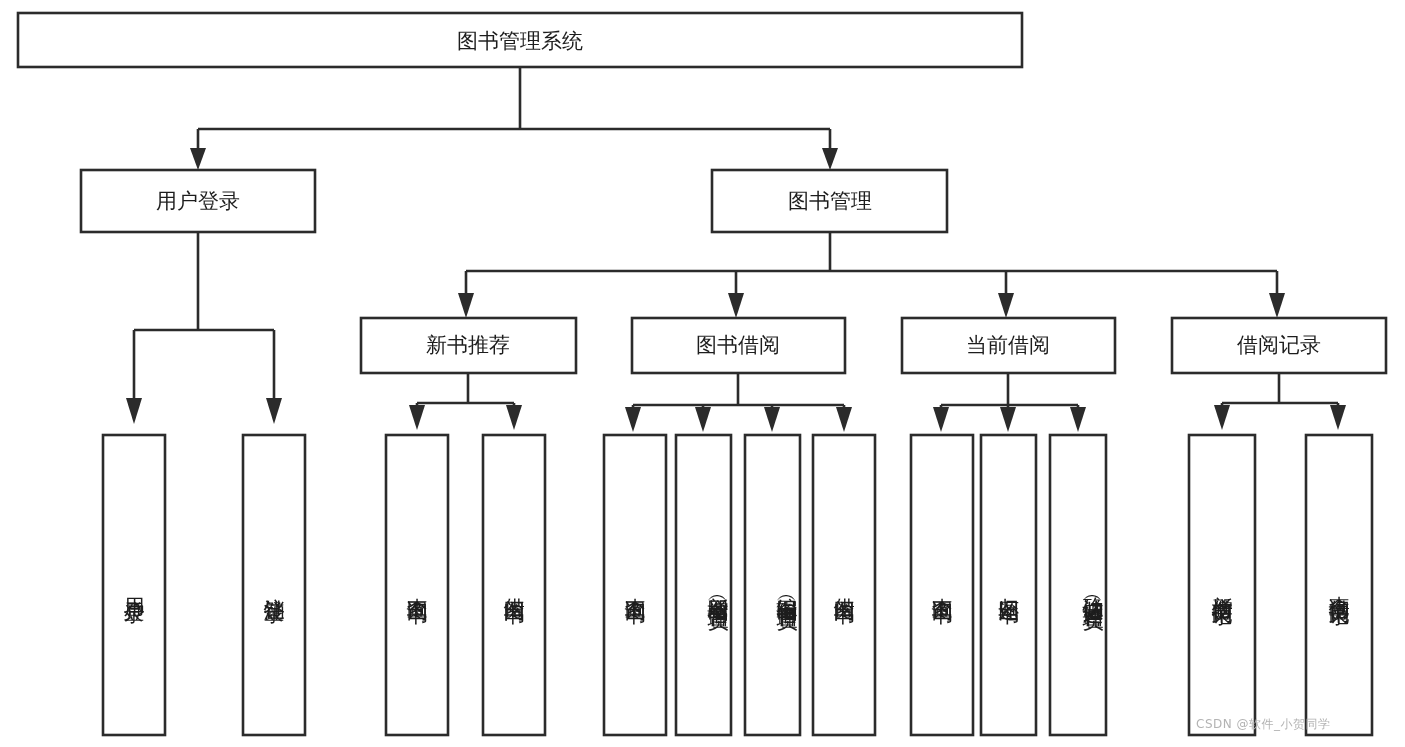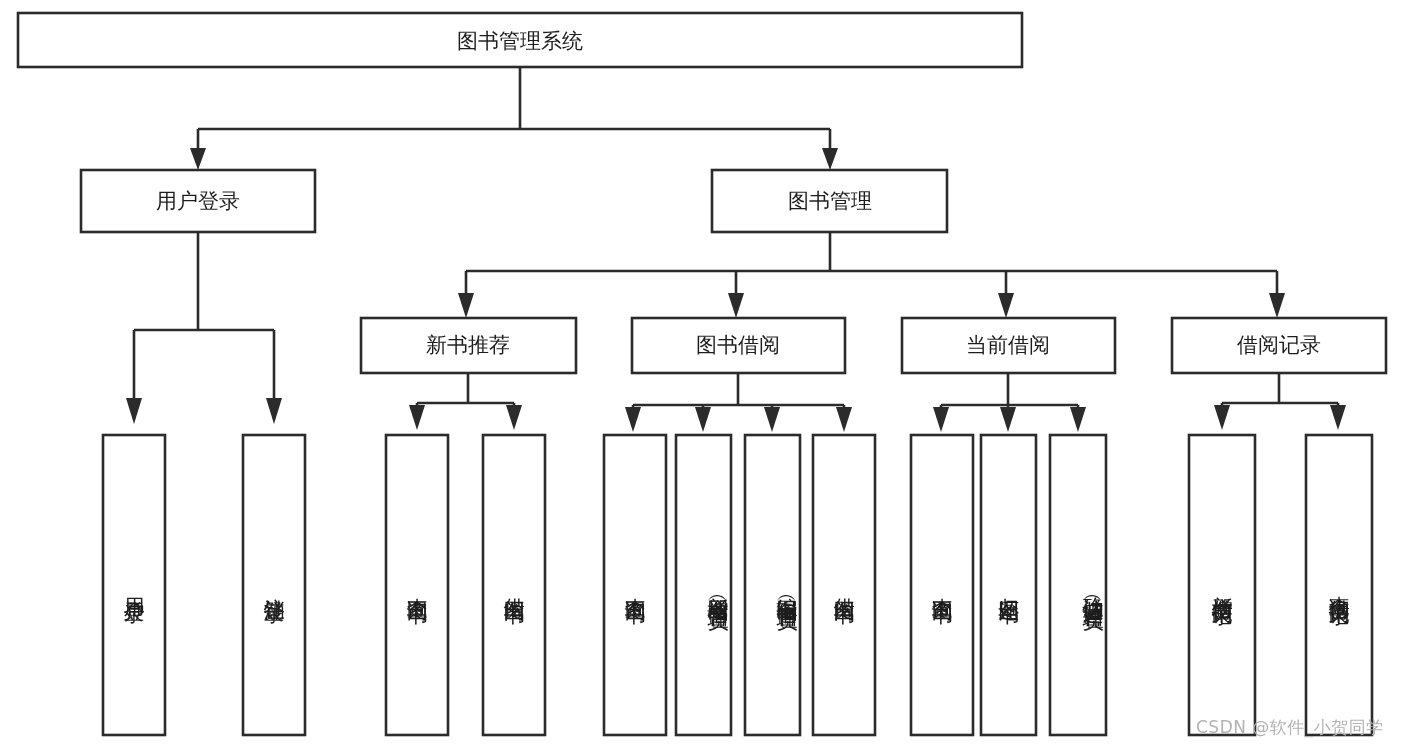--- a/index.html
+++ b/index.html
@@ -58,21 +58,21 @@
     color: #1d1d1d;
     letter-spacing: 2px;
     white-space: nowrap;
     pointer-events: none;
     display: flex;
     justify-content: center;
   }
   .watermark {
     position: absolute;
     font-family: "DejaVu Sans", "Liberation Sans", sans-serif;
-    font-size: 17px;
+    font-size: 12px;
     color: #b3b3b3;
     white-space: nowrap;
     letter-spacing: 0.5px;
   }
 </style>
 </head>
 <body>
 
 <div id="diagram-root">
 

